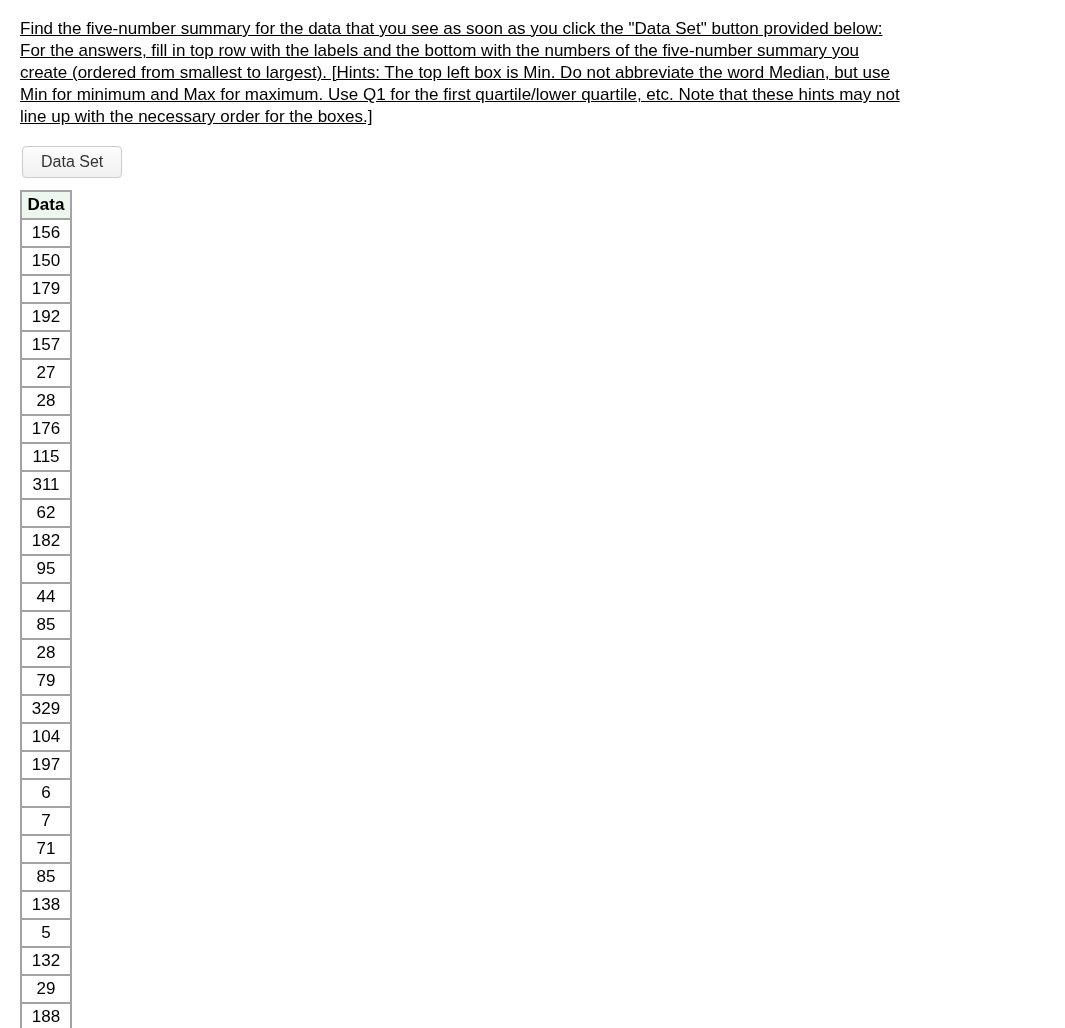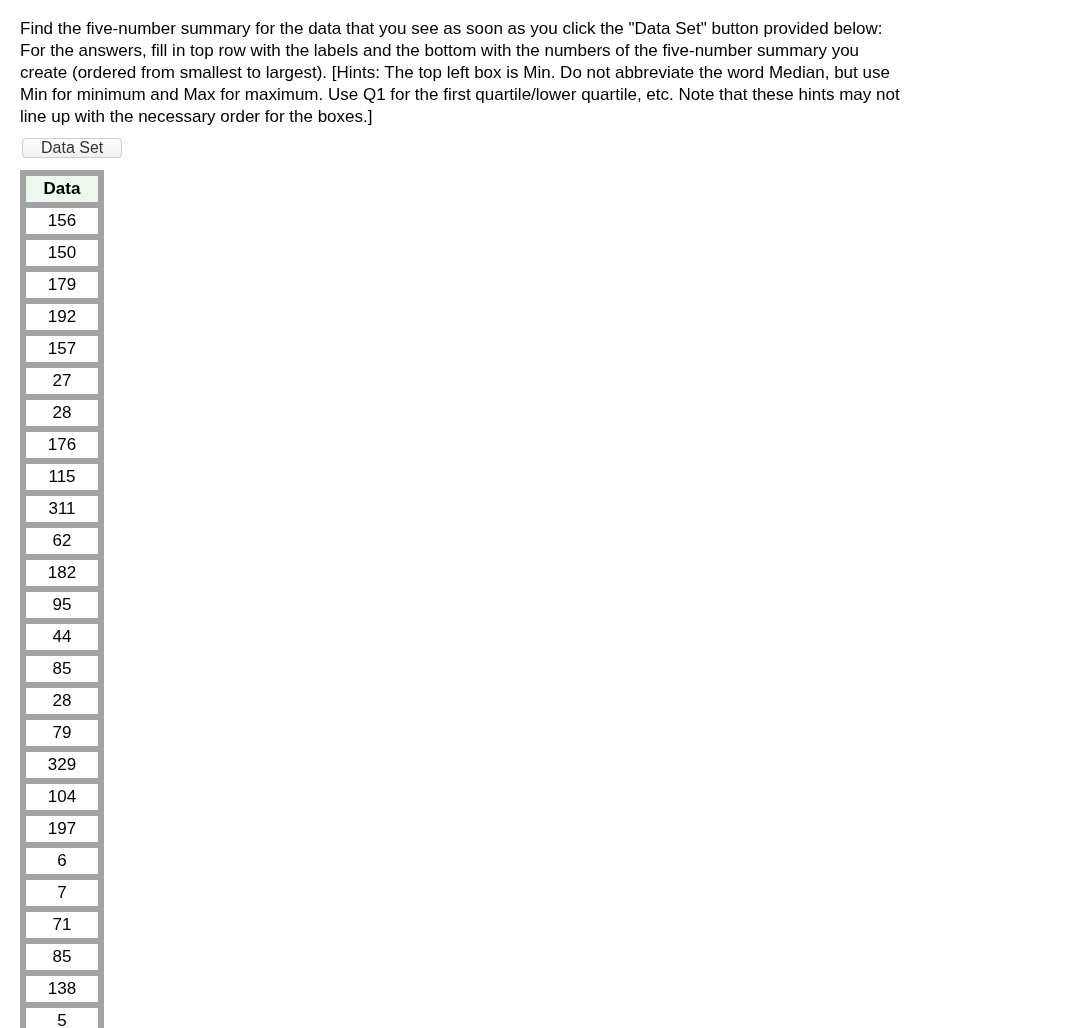--- a/index.html
+++ b/index.html
@@ -6,42 +6,43 @@
     font-family: "Trebuchet MS", "Lucida Sans Unicode", "Lucida Grande", sans-serif;
     font-size: 17px;
     color: #000;
     margin: 0;
     padding: 18px 20px;
     background: #fff;
   }
   .prompt {
     max-width: 880px;
     line-height: 1.3;
-    margin-bottom: 10px;
+    margin-bottom: 18px;
+    text-decoration: underline;
   }
   .data-set-btn {
     display: inline-block;
     margin-left: 2px;
-    padding: 0 18px;
+    padding: 6px 18px;
     font-size: 16px;
     font-family: inherit;
     color: #333;
     background: linear-gradient(#fdfdfd, #f0f0f0);
     border: 1px solid #ccc;
     border-radius: 4px;
     cursor: pointer;
   }
   .data-table {
     border-collapse: collapse;
     margin-top: 12px;
   }
   .data-table th,
   .data-table td {
-    border: 6px solid #a3a3a3;
-    padding: 2px 16px;
+    border: 2px solid #a3a3a3;
+    padding: 2px 4px;
     text-align: center;
     font-size: 17px;
     min-width: 40px;
     height: 22px;
   }
   .data-table th {
     font-weight: bold;
     background: #edf7ed;
   }
 </style>

